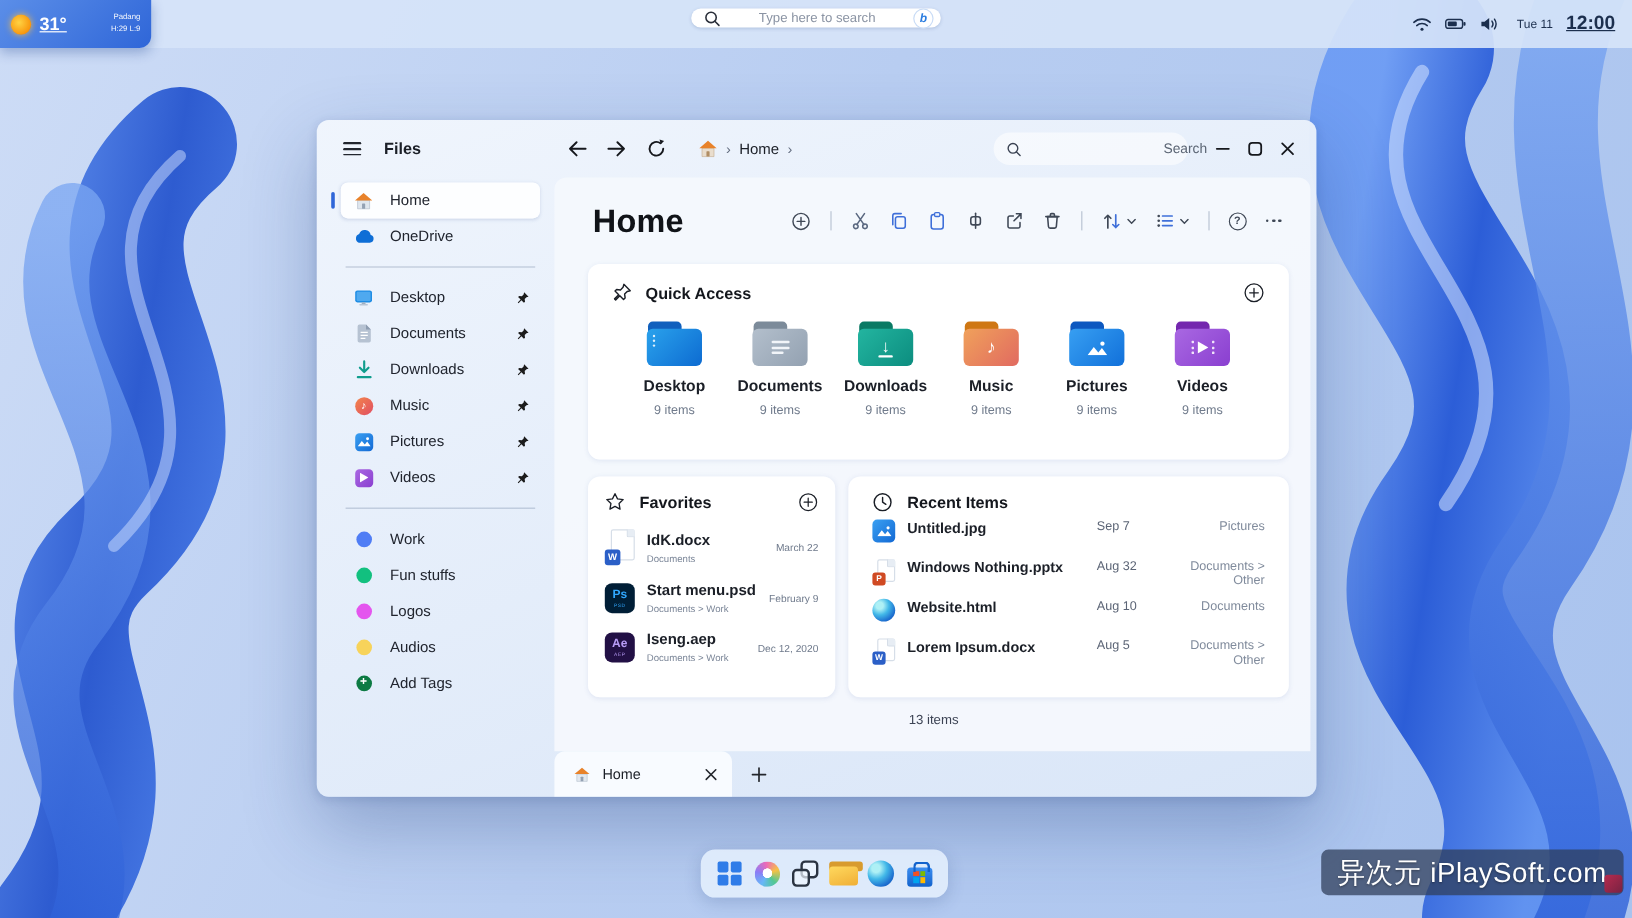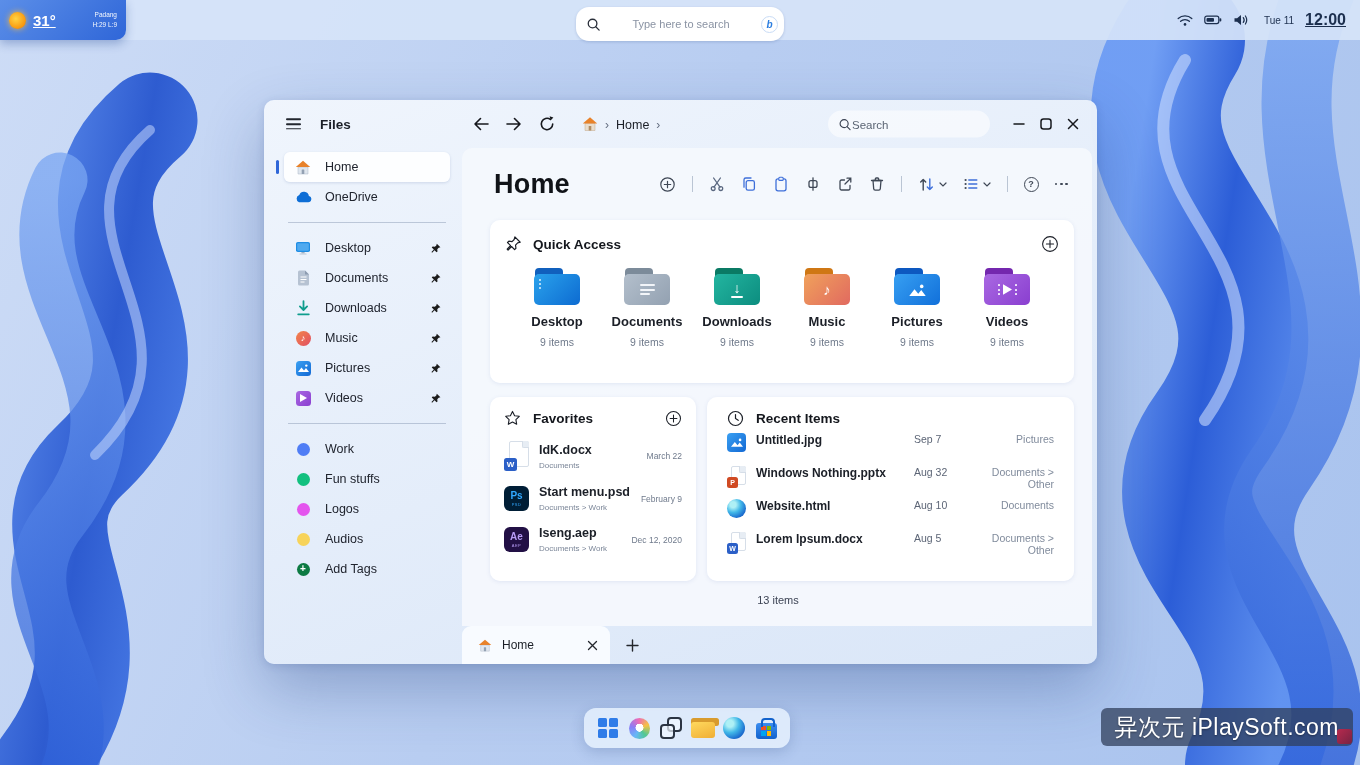--- a/index.html
+++ b/index.html
@@ -15,21 +15,21 @@
             background:rgba(214,228,248,.92); }
   .weather { position:absolute; top:0; left:0; width:126px; height:40px; z-index:3;
              border-radius:0 0 10px 0; background:linear-gradient(135deg,#5b8ee8,#2f66d8);
              display:flex; align-items:center; gap:7px; padding:0 9px; color:#fff;
              box-shadow:0 4px 10px rgba(20,60,140,.3); }
   .sun { width:17px; height:17px; border-radius:50%;
          background:radial-gradient(circle at 40% 40%,#ffd343,#f8960d 70%,#e87b00);
          box-shadow:0 0 6px rgba(255,190,60,.9); }
   .w-temp { font-size:15px; font-weight:bold;text-decoration:underline; }
   .w-meta { margin-left:auto; text-align:right; font-size:6.5px; line-height:1.6; opacity:.95; }
-  .top-search { position:absolute; top:7px; left:576px; width:208px; height:34px; z-index:3;
+  .top-search { position:absolute; top:7px; left:576px; width:208px; height:16px; z-index:3;
                 border-radius:13px; background:#fff; box-shadow:0 1px 3px rgba(40,70,130,.2);
                 display:flex; align-items:center; padding:0 6px 0 10px; gap:4px; }
   .ts-input { flex:1; border:none; outline:none; background:transparent; font:inherit;
               font-size:11px; text-align:center; color:#6b7688; }
   .ts-input::placeholder { color:#8a93a3; }
   .bing { width:17px; height:17px; border:1px solid #c9dcf6; border-radius:50%; background:#fff;
           display:flex; align-items:center; justify-content:center;
           color:#2b7de0; font-size:10px; font-weight:bold; font-style:italic; }
   .tray { position:absolute; top:0; right:14px; height:40px; z-index:3;
           display:flex; align-items:center; gap:11px; color:#1c2f4e; }
@@ -46,21 +46,21 @@
   .tb-abs { position:absolute; top:50%; transform:translateY(-50%); display:flex; align-items:center; }
   .hamburger { left:22px; flex-direction:column; gap:3px; }
   .hamburger span { width:15px; height:1.8px; background:#22262e; border-radius:1px; }
   .app-title { left:56px; font-size:13.5px; font-weight:bold; }
   .navbtns { left:208px; gap:15px; }
   .crumbs { left:318px; gap:7px; font-size:12.5px; }
   .crumb-sep { color:#646e80; font-size:12px; }
   .tb-search { left:564px; width:162px; height:27px; border-radius:14px;
                background:rgba(255,255,255,.55); display:flex; align-items:center; padding:0 10px; }
   .tb-search input { flex:1; border:none; outline:none; background:transparent; font:inherit;
-                     font-size:11.5px; text-align:left; color:#444e60; }
+                     font-size:11.5px; text-align:right; color:#444e60; }
   .tb-search input::placeholder { color:#5b6574; }
   .winctl { right:14px; gap:7px; }
   .winctl > div { width:20px; height:20px; display:flex; align-items:center; justify-content:center; border-radius:4px; }
 
   .winbody { flex:1; display:flex; min-height:0; }
 
   
   .sidebar { width:198px; flex:none; padding:4px 12px 6px 20px; font-size:12.5px; }
   .srow { height:30px; display:flex; align-items:center; gap:13px; padding:0 9px 0 10px;
           border-radius:6px; position:relative; }
@@ -93,21 +93,21 @@
             display:flex; align-items:center; justify-content:center;
             font-size:9px; font-weight:bold; color:#3f4856; }
   .more-d { display:flex; gap:2.5px; }
   .more-d i { width:2.8px; height:2.8px; border-radius:50%; background:#3f4856; }
 
   .card { background:rgba(255,255,255,.93); border-radius:10px;
           box-shadow:0 1px 4px rgba(80,110,170,.12); }
   .card-head { display:flex; align-items:center; gap:12px; font-size:13.5px; font-weight:bold; color:#14171d; }
   .card-head .add { margin-left:auto; }
 
-  .qa-card { margin:0 2px 14px 10px; height:163px; padding:15px 15px 0; }
+  .qa-card { margin:0 2px 14px 10px; height:163px; padding:15px 20px 0; }
   .qa-tiles { display:flex; justify-content:space-between; padding:15px 8px 0; }
   .tile { width:88px; text-align:center; }
   .tile .nm { font-size:13px; font-weight:bold; margin-top:9px; }
   .tile .ct { font-size:10.5px; color:#6f7a8b; margin-top:7px; }
 
   .folder { position:relative; width:46px; height:37px; margin:0 auto; }
   .folder .tab { position:absolute; top:0; left:1px; width:20px; height:13px; border-radius:4px; background:var(--tab); }
   .folder .bdy { position:absolute; top:6px; left:0; width:46px; height:31px; border-radius:5px;
                  background:linear-gradient(135deg,var(--f1),var(--f2));
                  display:flex; align-items:center; justify-content:center; }

